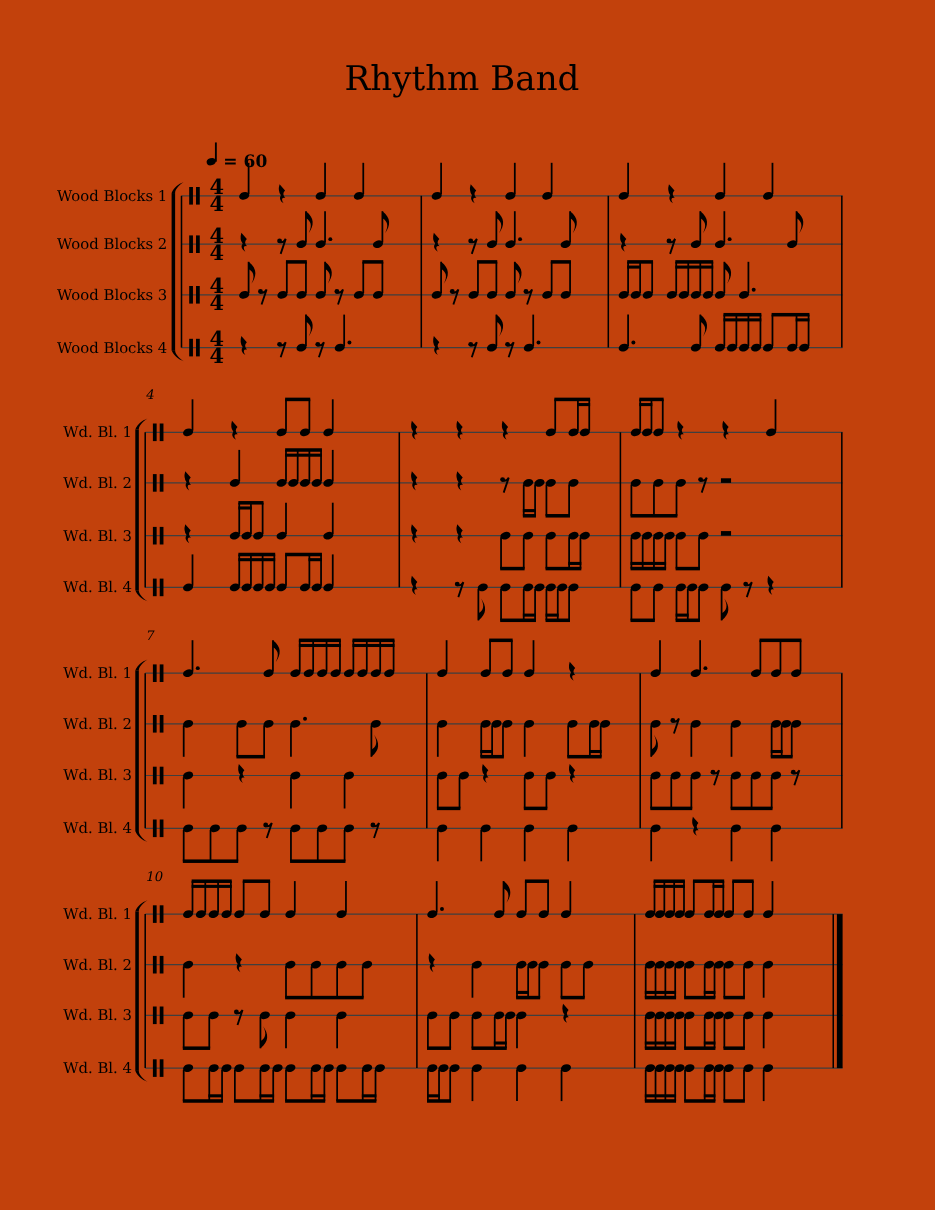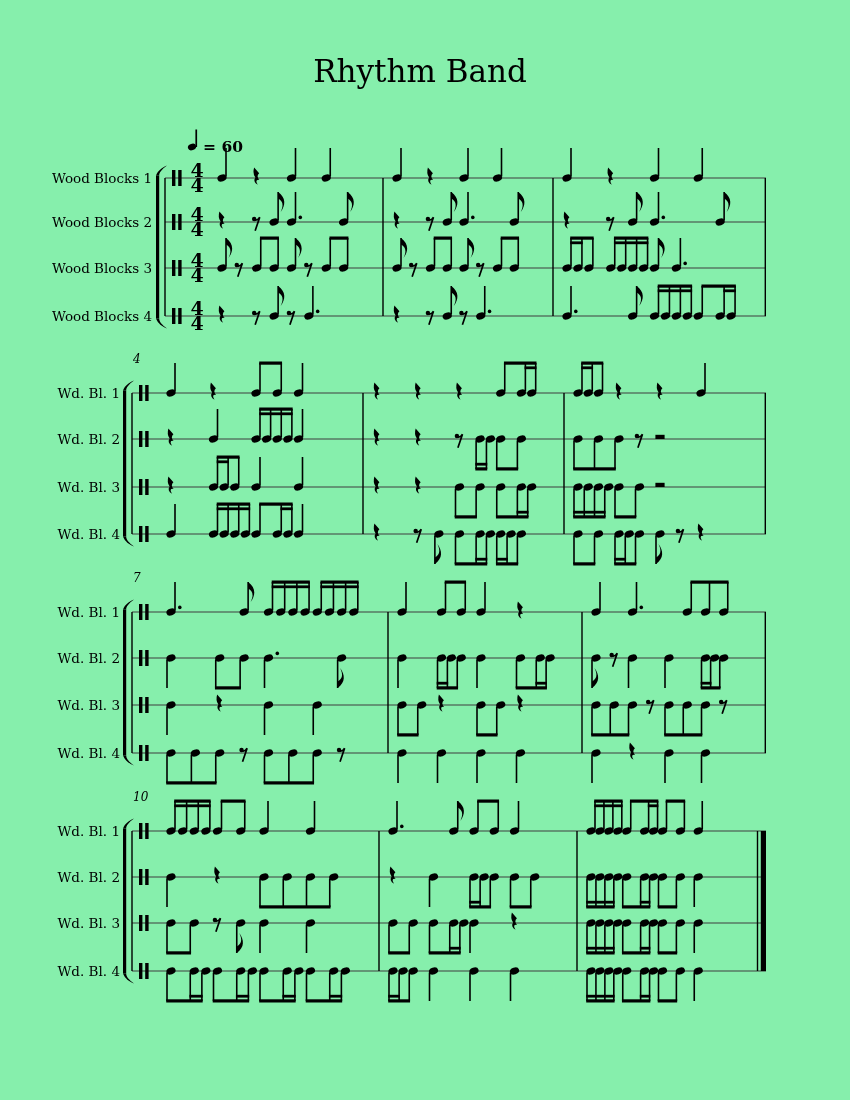--- a/index.html
+++ b/index.html
@@ -1,16 +1,16 @@
 <!DOCTYPE html>
 <html><head>
 <meta charset="utf-8">
 <style>
   html,body{margin:0;padding:0;background:#e8e8e8;}
-  .page{width:850px;height:1100px;position:relative;background:#86efac;margin:0 auto;overflow:hidden;}
+  .page{width:850px;height:1100px;position:relative;background:#c2410c;margin:0 auto;overflow:hidden;}
   svg{font-family:"DejaVu Serif","Liberation Serif",serif;}
   .title-text{font-size:31px;fill:#000;}
   .tempo-text{font-size:15.5px;font-weight:bold;fill:#000;}
   .ts{font-size:19px;font-weight:bold;fill:#000;}
   .lbl{font-size:13.5px;fill:#000;}
   .mnum{font-size:12px;font-style:italic;fill:#000;}
   .staffline{stroke:#3f3f3f;stroke-width:1.1;}
   .barline{stroke:#000;stroke-width:1.4;}
   .stem{stroke:#000;stroke-width:1.6;}
   .restline{stroke:#000;stroke-width:1.7;fill:none;}

